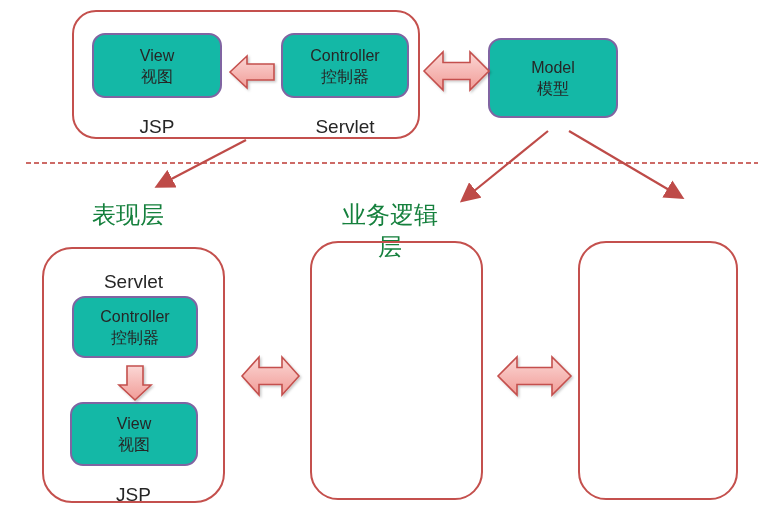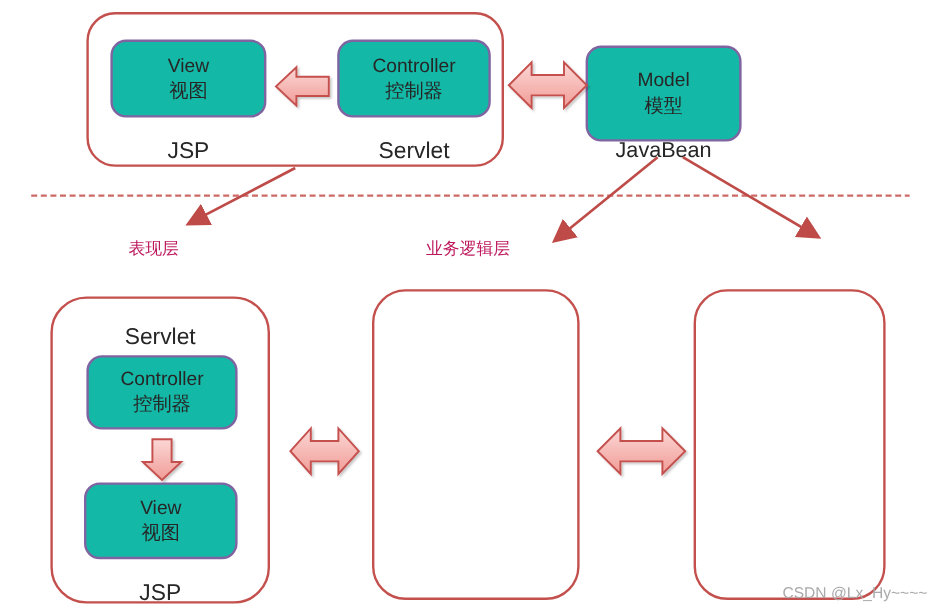--- a/index.html
+++ b/index.html
@@ -15,21 +15,21 @@
   .purplebox {
     position:absolute; border:2.2px solid #8064a2; border-radius:13px;
     box-sizing:border-box; display:flex; flex-direction:column;
     align-items:center; justify-content:center;
     font-size:16px; line-height:21px; color:#262626; background:#14b8a6;
   }
   .caption {
     position:absolute; font-size:19px; color:#262626; text-align:center;margin-top:12px;
   }
   .layer-label {
-    position:absolute; font-size:14px; color:#be185d; text-align:center;
+    position:absolute; font-size:24px; color:#15803d; text-align:center;
   }
   .javabean {
     position:absolute; font-size:18px; color:#262626; text-align:center;
   }
   .watermark {
     position:absolute; font-size:13px; color:#a9a9ab; white-space:nowrap;
   }
 </style>
 </head>
 <body>
@@ -48,21 +48,20 @@
     <div>控制器</div>
   </div>
 
   <div class="caption" style="left:92px; top:104px; width:130px;">JSP</div>
   <div class="caption" style="left:278px; top:104px; width:134px;">Servlet</div>
 
   <div class="purplebox" style="left:488px; top:38px; width:130px; height:80px;">
     <div>Model</div>
     <div>模型</div>
   </div>
-  <div class="javabean" style="left:478px; top:115px; width:150px;">JavaBean</div>
 
   <div class="layer-label" style="left:72px; top:199px; width:112px;">表现层</div>
   <div class="layer-label" style="left:334px; top:199px; width:112px;">业务逻辑层</div>
 
   <div class="redbox" style="left:42px; top:247px; width:183px; height:256px; border-radius:30px;"></div>
   <div class="caption" style="left:42px; top:259px; width:183px;">Servlet</div>
 
   <div class="purplebox" style="left:72px; top:296px; width:126px; height:62px;">
     <div>Controller</div>
     <div>控制器</div>
@@ -72,21 +71,20 @@
     <div>View</div>
     <div>视图</div>
   </div>
 
   <div class="caption" style="left:42px; top:472px; width:183px;">JSP</div>
 
   <div class="redbox" style="left:310px; top:241px; width:173px; height:259px; border-radius:28px;"></div>
 
   <div class="redbox" style="left:578px; top:241px; width:160px; height:259px; border-radius:28px;"></div>
 
-  <div class="watermark" style="left:652px; top:486px;">CSDN @Lx_Hy~~~~</div>
 
   <svg class="svg-layer" viewBox="0 0 781 512">
     <defs>
       <linearGradient id="arrowGrad" x1="0" y1="0" x2="0" y2="1">
         <stop offset="0" stop-color="#fbd7d5"></stop>
         <stop offset="1" stop-color="#f19c97"></stop>
       </linearGradient>
       <filter id="ds" x="-30%" y="-30%" width="170%" height="170%">
         <feDropShadow dx="1.5" dy="1.5" stdDeviation="1" flood-color="#000000" flood-opacity="0.22"></feDropShadow>
       </filter>

